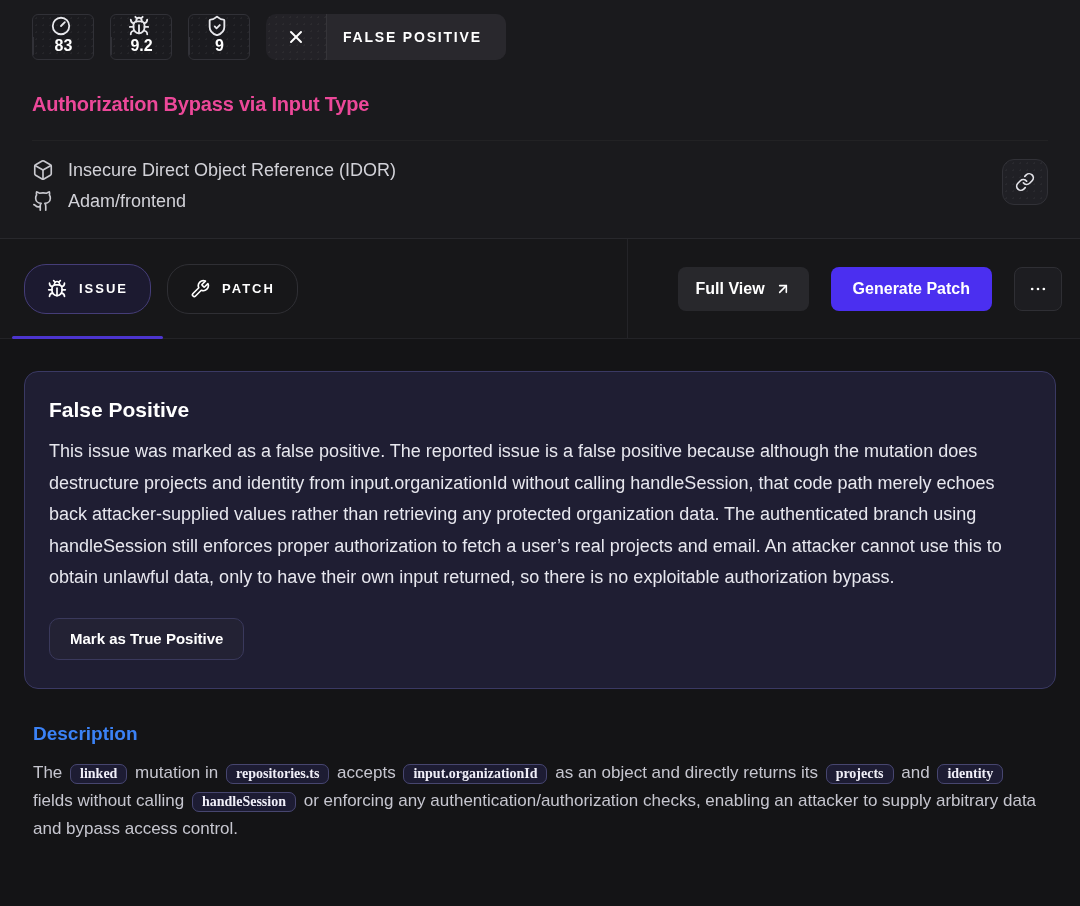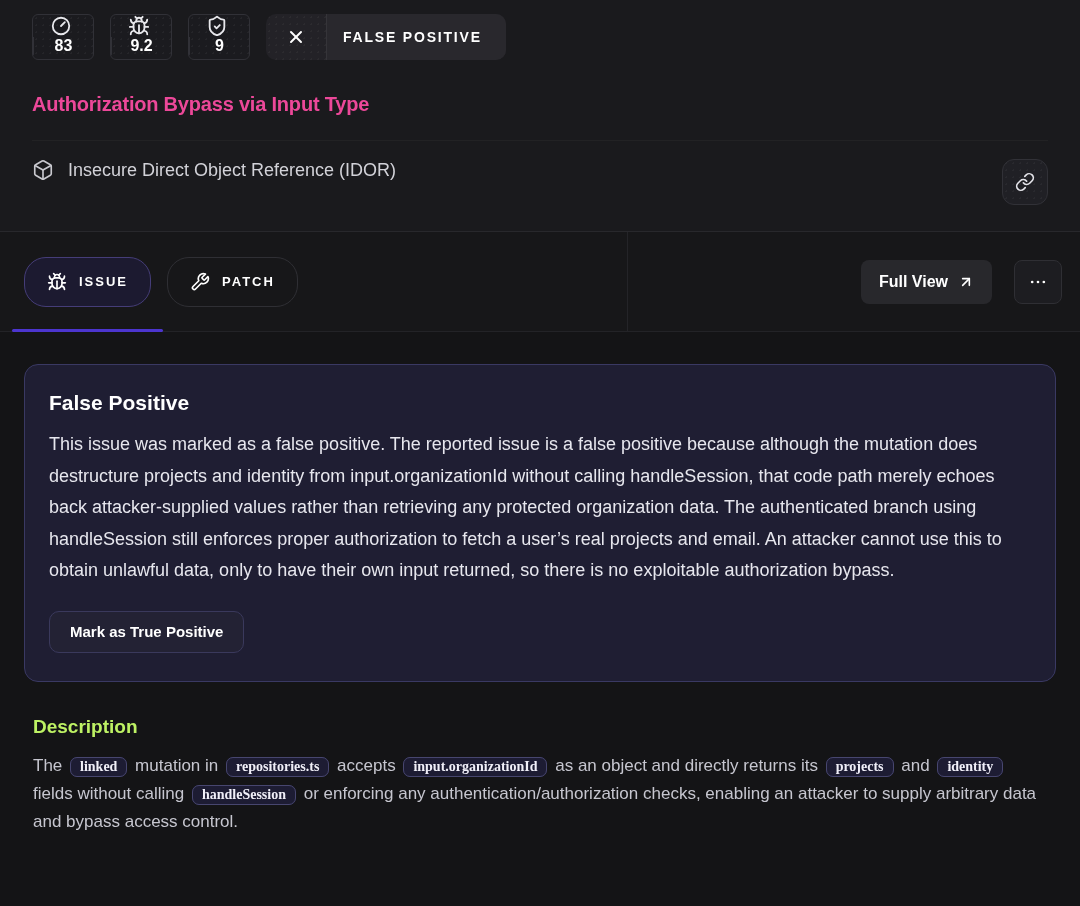--- a/index.html
+++ b/index.html
@@ -86,21 +86,21 @@
   
   .content{padding:32px 24px 0;}
   .fp-card{background:var(--card-bg);border:1px solid var(--card-border);border-radius:14px;padding:26px 24px 28px;}
   .fp-card h2{font-size:21px;font-weight:700;color:#fff;}
   .fp-card p{margin-top:14px;font-size:18px;line-height:31.5px;color:var(--text-body);}
   .fp-btn{
     margin-top:24px;height:42px;padding:0 20px;border-radius:10px;background:#232234;
     border:1px solid #3a395c;font-size:15px;font-weight:700;color:#fff;
   }
   .description{margin-top:34px;padding:0 9px;}
-  .description h3{font-size:19px;font-weight:700;color:#bef264;}
+  .description h3{font-size:19px;font-weight:700;color:#3b82f6;}
   .description p{margin-top:14px;font-size:17px;line-height:27px;color:#c6c6cf;}
   .chip{
     font-family:Liberation Serif, serif;font-weight:700;font-size:14px;
     color:#f0eff8;background:var(--chip-bg);border:1px solid var(--chip-border);
     border-radius:7px;padding:1px 9px 2px;margin:0 3px;white-space:nowrap;
   }
 </style>
 </head>
 <body>
 
@@ -166,20 +166,29 @@
         <div class="meta-row">
           <span class="micon">
             <svg width="22" height="22" viewBox="0 0 24 24" fill="none" stroke="currentColor" stroke-width="1.8" stroke-linecap="round" stroke-linejoin="round">
                 <path d="M21 8a2 2 0 0 0-1-1.73l-7-4a2 2 0 0 0-2 0l-7 4A2 2 0 0 0 3 8v8a2 2 0 0 0 1 1.73l7 4a2 2 0 0 0 2 0l7-4A2 2 0 0 0 21 16Z"></path>
                 <path d="m3.3 7 8.7 5 8.7-5"></path>
                 <path d="M12 22V12"></path>
               </svg>
           </span>
           <span>Insecure Direct Object Reference (IDOR)</span>
         </div>
+        <div class="meta-row">
+          <span class="micon">
+            <svg width="22" height="22" viewBox="0 0 24 24" fill="none" stroke="currentColor" stroke-width="1.8" stroke-linecap="round" stroke-linejoin="round">
+                <path d="M15 22v-4a4.8 4.8 0 0 0-1-3.5c3 0 6-2 6-5.5.08-1.25-.27-2.48-1-3.5.28-1.15.28-2.35 0-3.5 0 0-1 0-3 1.5-2.64-.5-5.36-.5-8 0C6 2 5 2 5 2c-.3 1.15-.3 2.35 0 3.5A5.403 5.403 0 0 0 4 9c0 3.5 3 5.5 6 5.5-.39.49-.68 1.05-.85 1.65-.17.6-.22 1.23-.15 1.85v4"></path>
+                <path d="M9 18c-4.51 2-5-2-7-2"></path>
+              </svg>
+          </span>
+          <span>Adam/frontend</span>
+        </div>
       </div>
       <button class="icon-btn">
         <span>
           <svg width="20" height="20" viewBox="0 0 24 24" fill="none" stroke="currentColor" stroke-width="2" stroke-linecap="round" stroke-linejoin="round">
               <path d="M10 13a5 5 0 0 0 7.54.54l3-3a5 5 0 0 0-7.07-7.07l-1.72 1.71"></path>
               <path d="M14 11a5 5 0 0 0-7.54-.54l-3 3a5 5 0 0 0 7.07 7.07l1.71-1.71"></path>
             </svg>
         </span>
       </button>
     </div>
@@ -217,20 +226,21 @@
     <div class="tabs-right">
       <button class="btn gray">
         <span>Full View</span>
         <span>
           <svg width="16" height="16" viewBox="0 0 24 24" fill="none" stroke="currentColor" stroke-width="2.4" stroke-linecap="round" stroke-linejoin="round">
               <path d="M7 17 17 7"></path>
               <path d="M7 7h10v10"></path>
             </svg>
         </span>
       </button>
+      <button class="btn primary">Generate Patch</button>
       <button class="btn more">
         <span>
           <svg width="20" height="20" viewBox="0 0 24 24" fill="currentColor">
               <circle cx="5" cy="12" r="1.6"></circle>
               <circle cx="12" cy="12" r="1.6"></circle>
               <circle cx="19" cy="12" r="1.6"></circle>
             </svg>
         </span>
       </button>
     </div>

